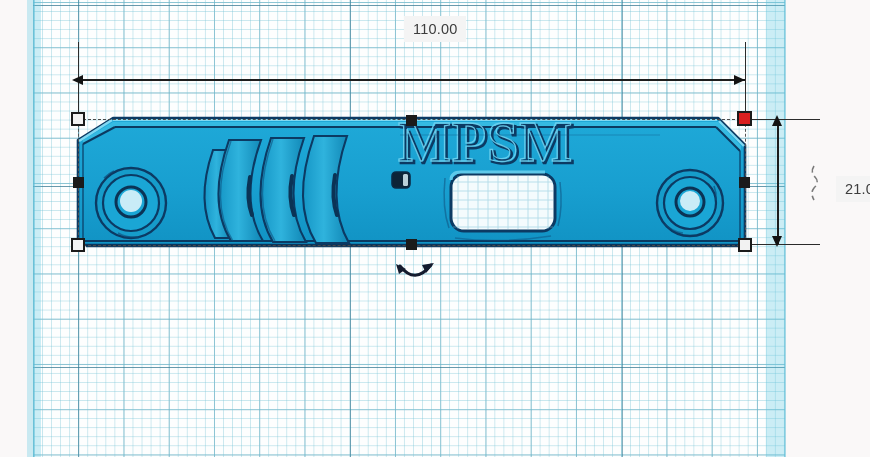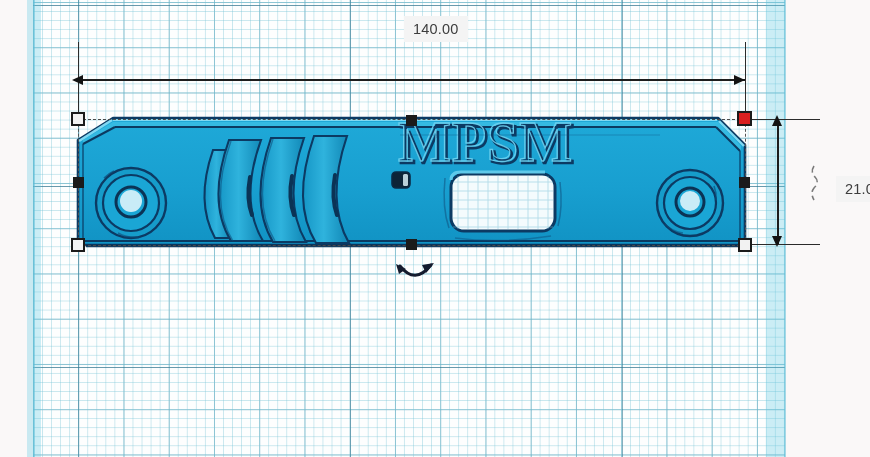--- a/index.html
+++ b/index.html
@@ -183,21 +183,21 @@
   <div class="dash-h" style="left:78px;top:119px;width:667px;"></div>
   <div class="dash-v" style="left:78px;top:119px;height:126px;"></div>
   <div class="dash-v" style="left:745px;top:119px;height:126px;"></div>
   <div class="dash-h" style="left:78px;top:245px;width:667px;"></div>
 
   <div class="ext-line ext-v" style="left:78px;top:42px;height:78px;"></div>
   <div class="ext-line ext-v" style="left:745px;top:42px;height:78px;"></div>
   <div class="dim-line dim-h" style="left:78px;top:79px;width:667px;"></div>
   <div class="arrow arrow-left" style="left:72px;top:74.5px;"></div>
   <div class="arrow arrow-right" style="left:734px;top:74.5px;"></div>
-  <div class="dim-label" style="left:404px;top:16px;">140.00</div>
+  <div class="dim-label" style="left:404px;top:16px;">110.00</div>
 
   <div class="ext-line ext-h" style="left:745px;top:119px;width:75px;"></div>
   <div class="ext-line ext-h" style="left:745px;top:244px;width:75px;"></div>
   <div class="dim-line dim-v" style="left:777px;top:119px;height:125px;"></div>
   <div class="arrow arrow-up" style="left:772px;top:115px;"></div>
   <div class="arrow arrow-down" style="left:772px;top:236px;"></div>
 
   <svg style="position:absolute;left:805px;top:164px;" width="16" height="40">
     <path d="M9,2 q-4,6 1,11 q5,5 -1,11 q-4,5 0,12" stroke="#7a7a7a" stroke-width="1.6" fill="none" stroke-dasharray="7 4"></path>
   </svg>

